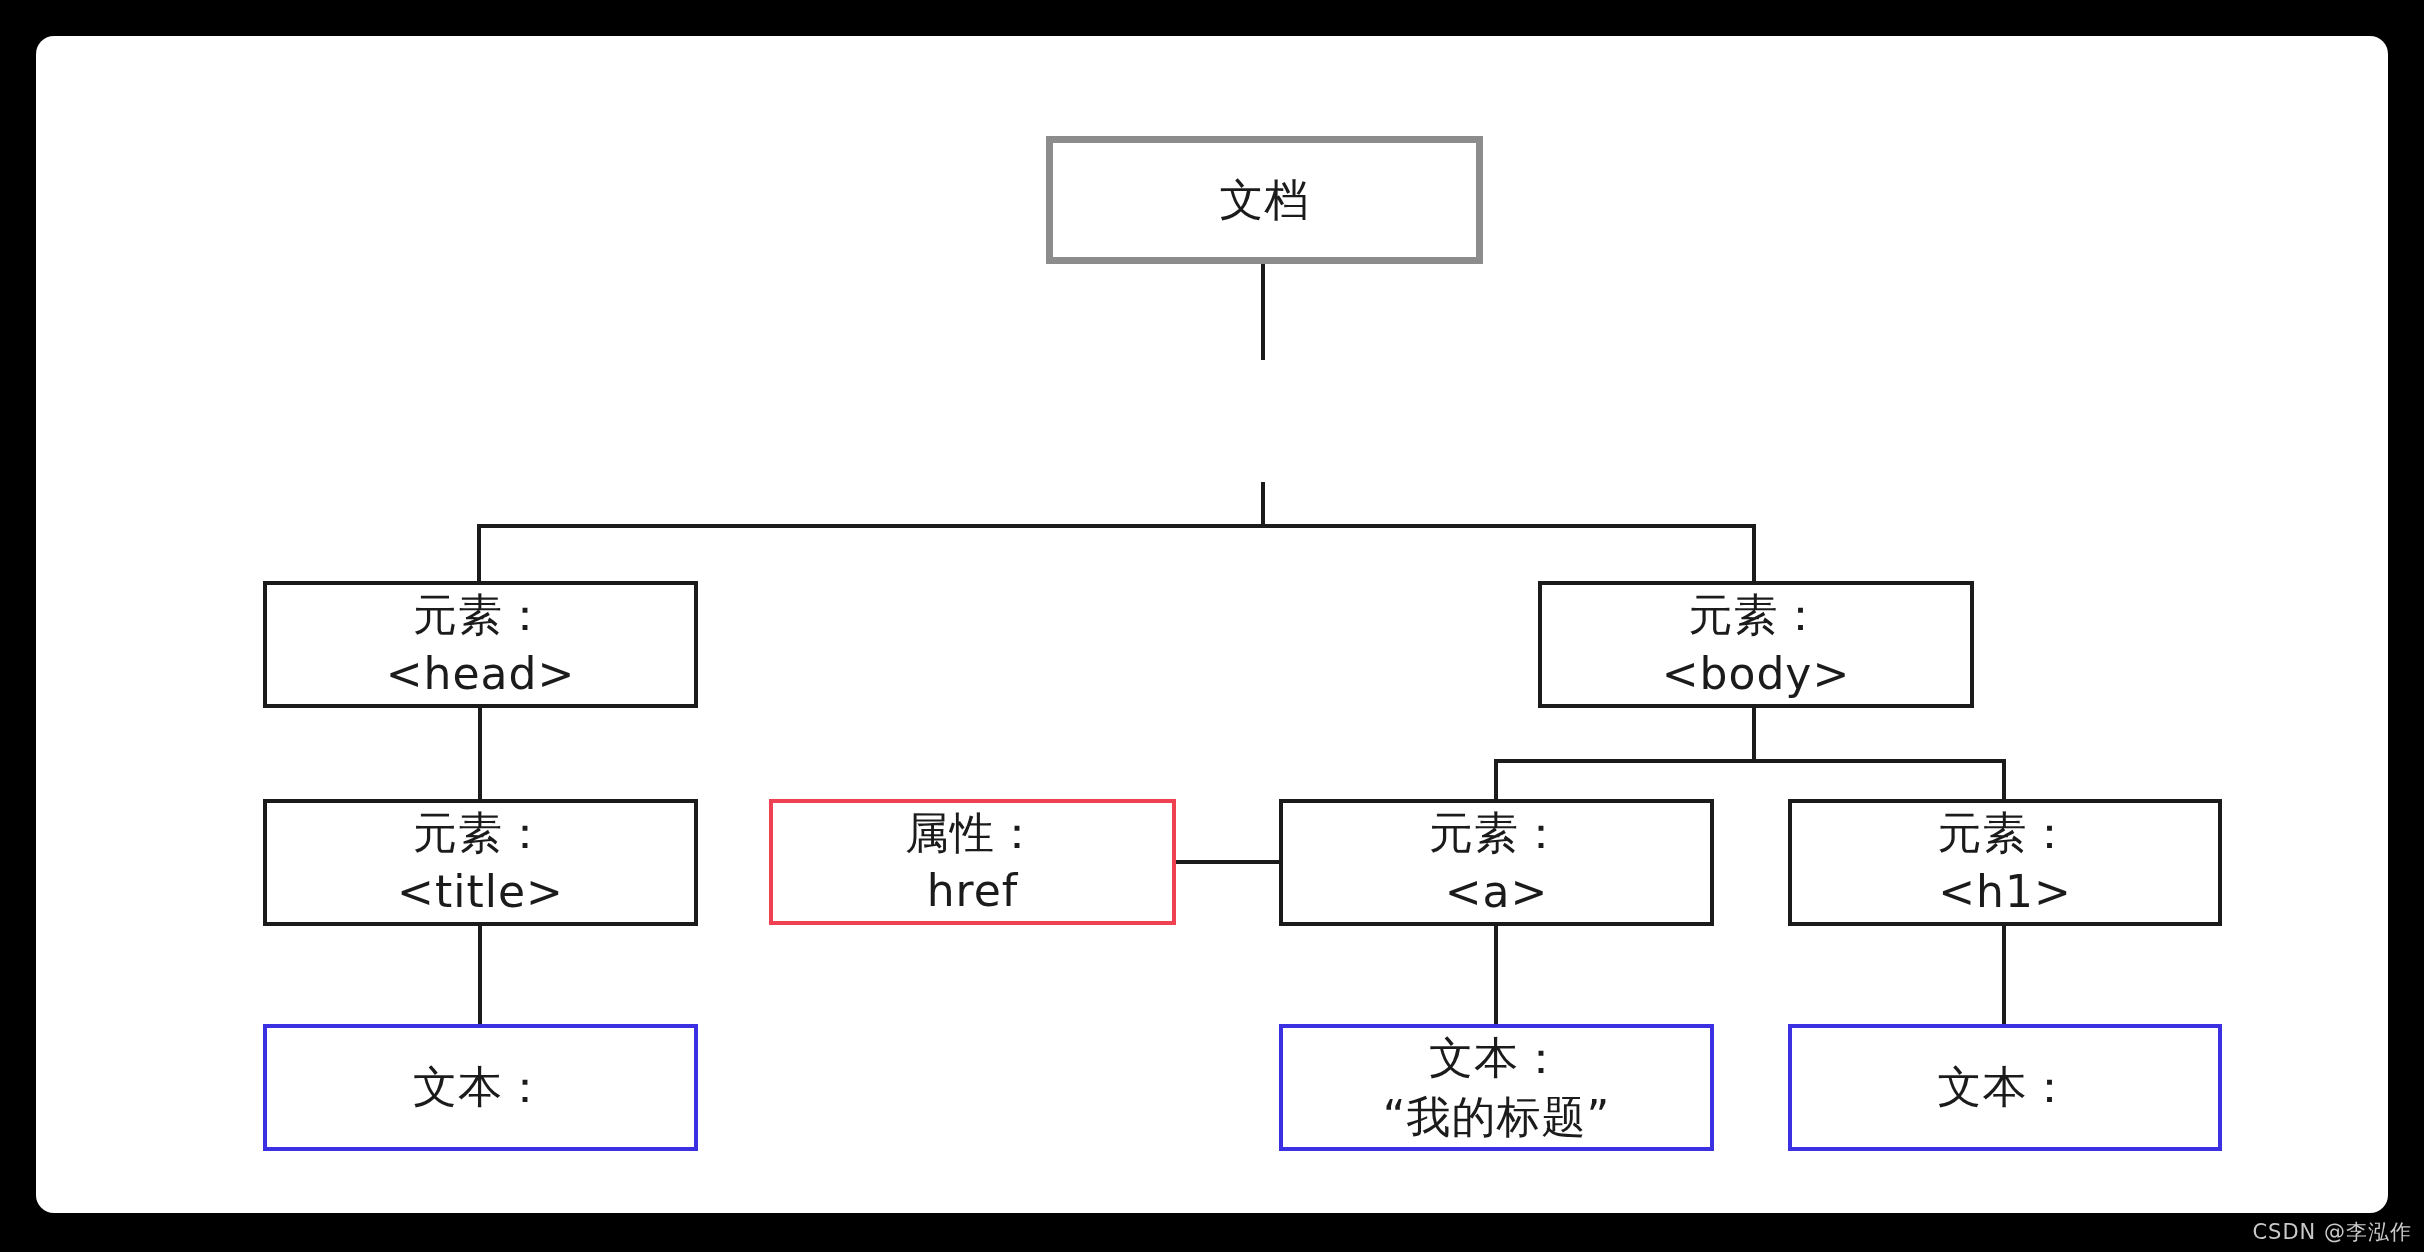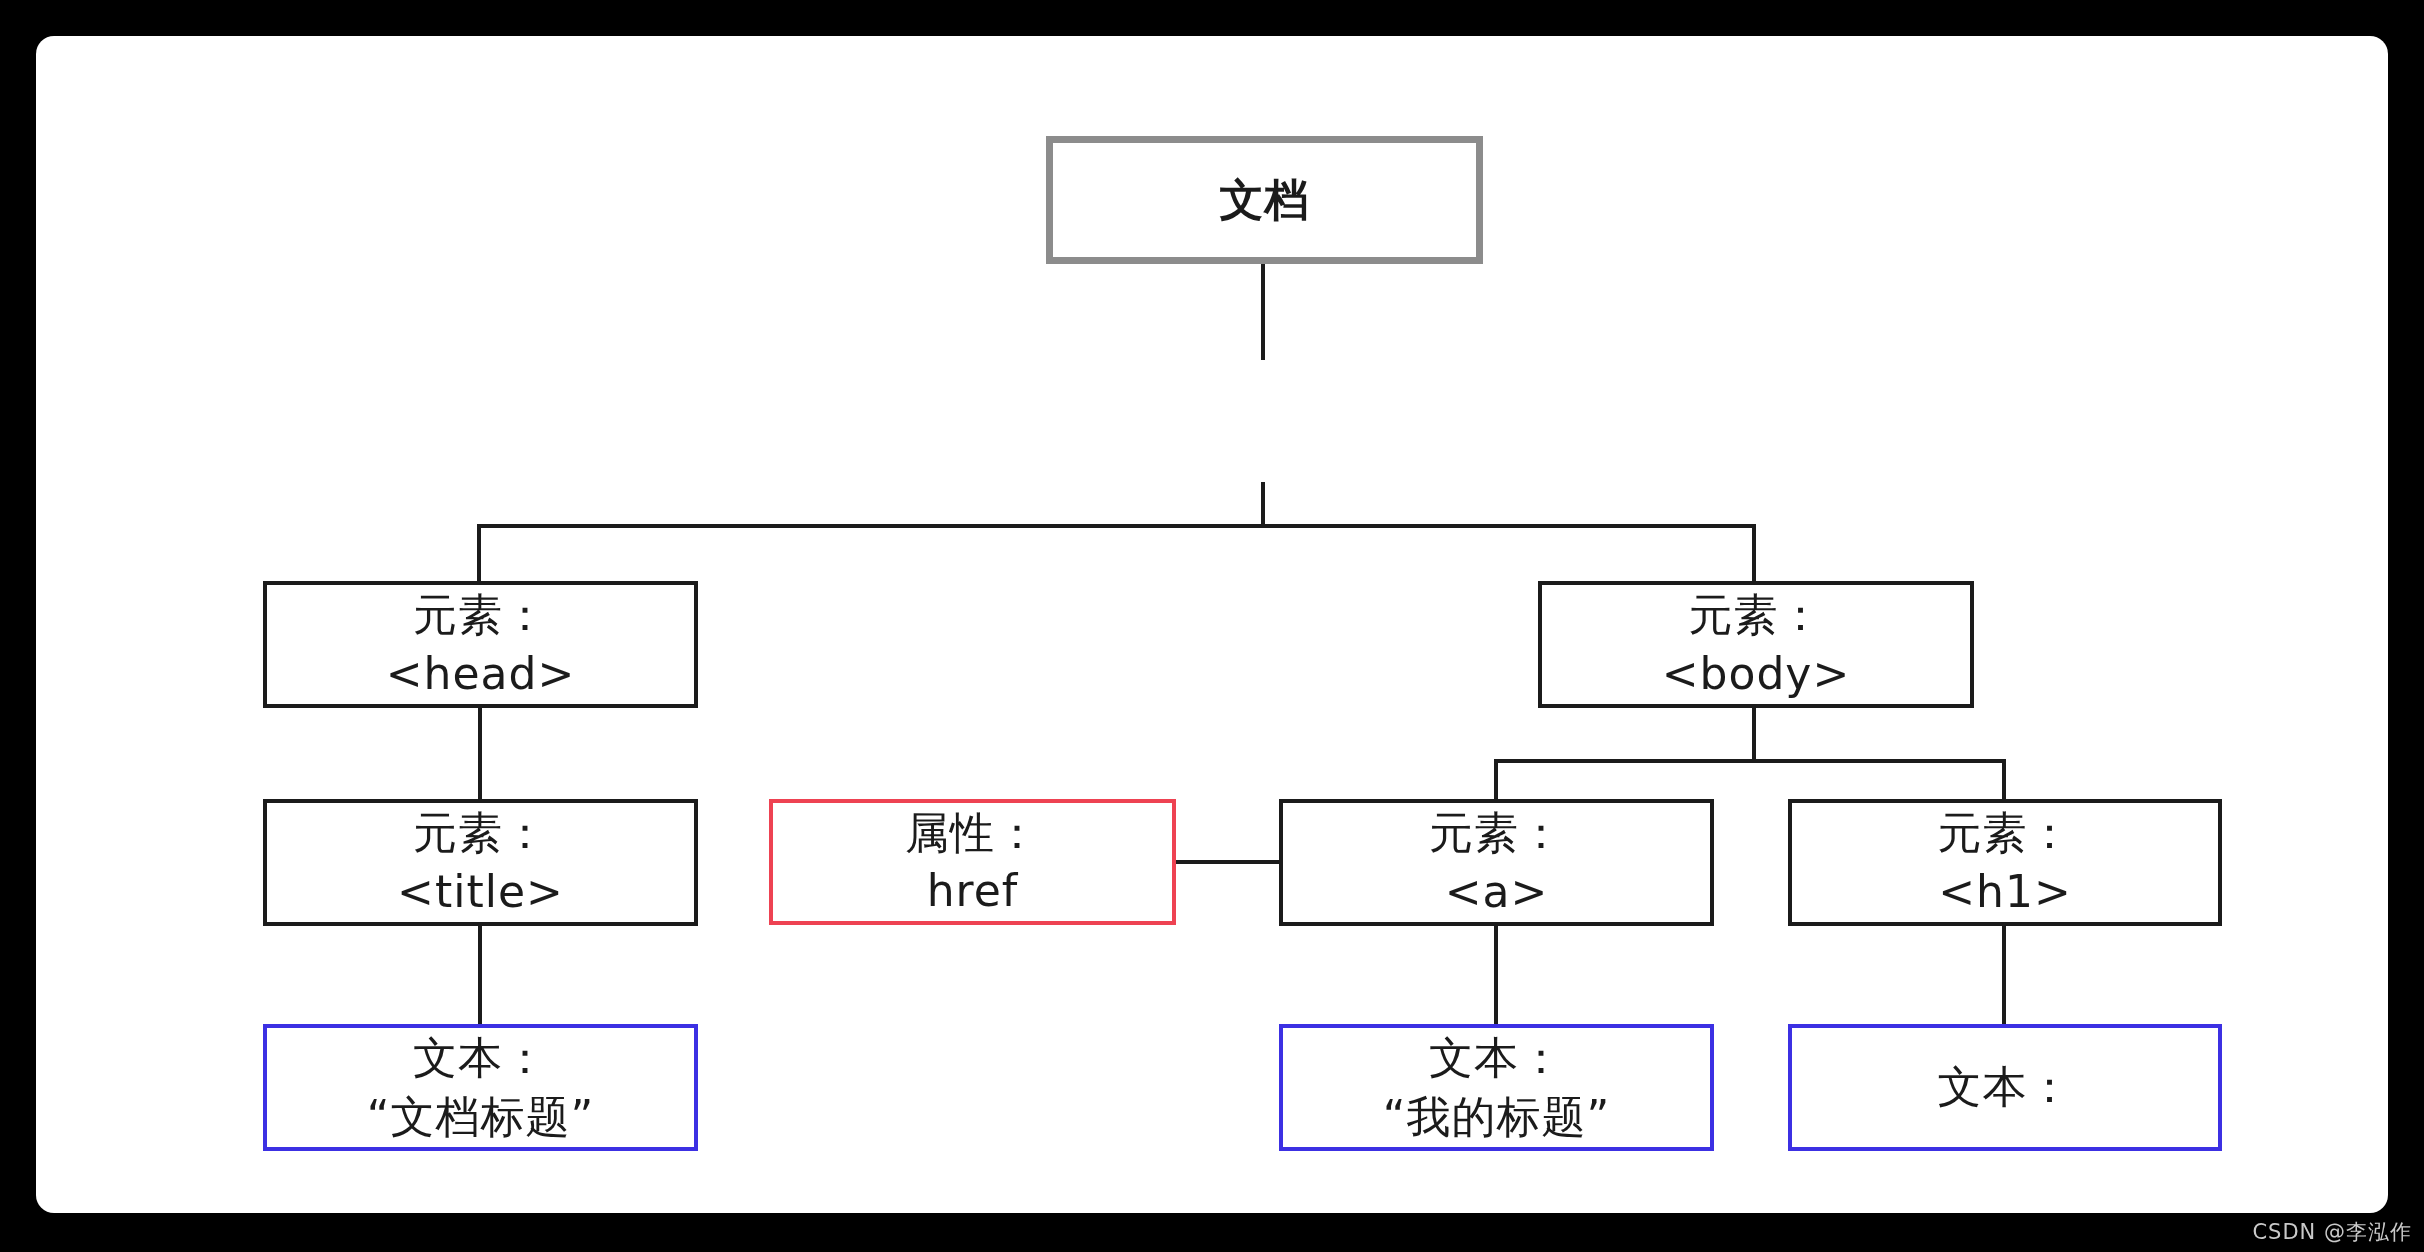--- a/index.html
+++ b/index.html
@@ -34,21 +34,21 @@
     text-align: center;
     color: #1b1b1b;
     font-size: 44px;
     line-height: 1.32;
     letter-spacing: 1px;
     box-sizing: border-box;
     z-index: 2;
   }
   .node .l1, .node .l2 { white-space: nowrap; }
 
-  .b-doc  { border: 7px solid var(--document-border, #8c8c8c); font-weight: bold; }
+  .b-doc  { border: 7px solid var(--document-border, #8c8c8c); }
   .b-elem { border: 4px solid var(--element-border, #1b1b1b); }
   .b-attr { border: 4px solid var(--attribute-border, #ee4252); }
   .b-text { border: 4px solid var(--text-border, #3c30e3); }
 
   
   #n-document { left: 1010px; top: 100px;  width: 437px; height: 128px; }
   #n-html     { left: 1010px; top: 322px;  width: 437px; height: 124px; }
   #n-head     { left: 227px;  top: 545px;  width: 435px; height: 127px; }
   #n-body     { left: 1502px; top: 545px;  width: 436px; height: 127px; }
   #n-attr     { left: 733px;  top: 763px;  width: 407px; height: 126px; }
@@ -144,21 +144,20 @@
       <div class="l2">&lt;a&gt;</div>
     </div>
 
     <div class="node b-elem" id="n-h1">
       <div class="l1">元素：</div>
       <div class="l2">&lt;h1&gt;</div>
     </div>
 
     <div class="node b-text" id="n-ttitle">
       <div class="l1">文本：</div>
-      <div class="l2">“文档标题”</div>
     </div>
 
     <div class="node b-text" id="n-tlink">
       <div class="l1">文本：</div>
       <div class="l2">“我的标题”</div>
     </div>
 
     <div class="node b-text" id="n-thead">
       <div class="l1">文本：</div>
     </div>

